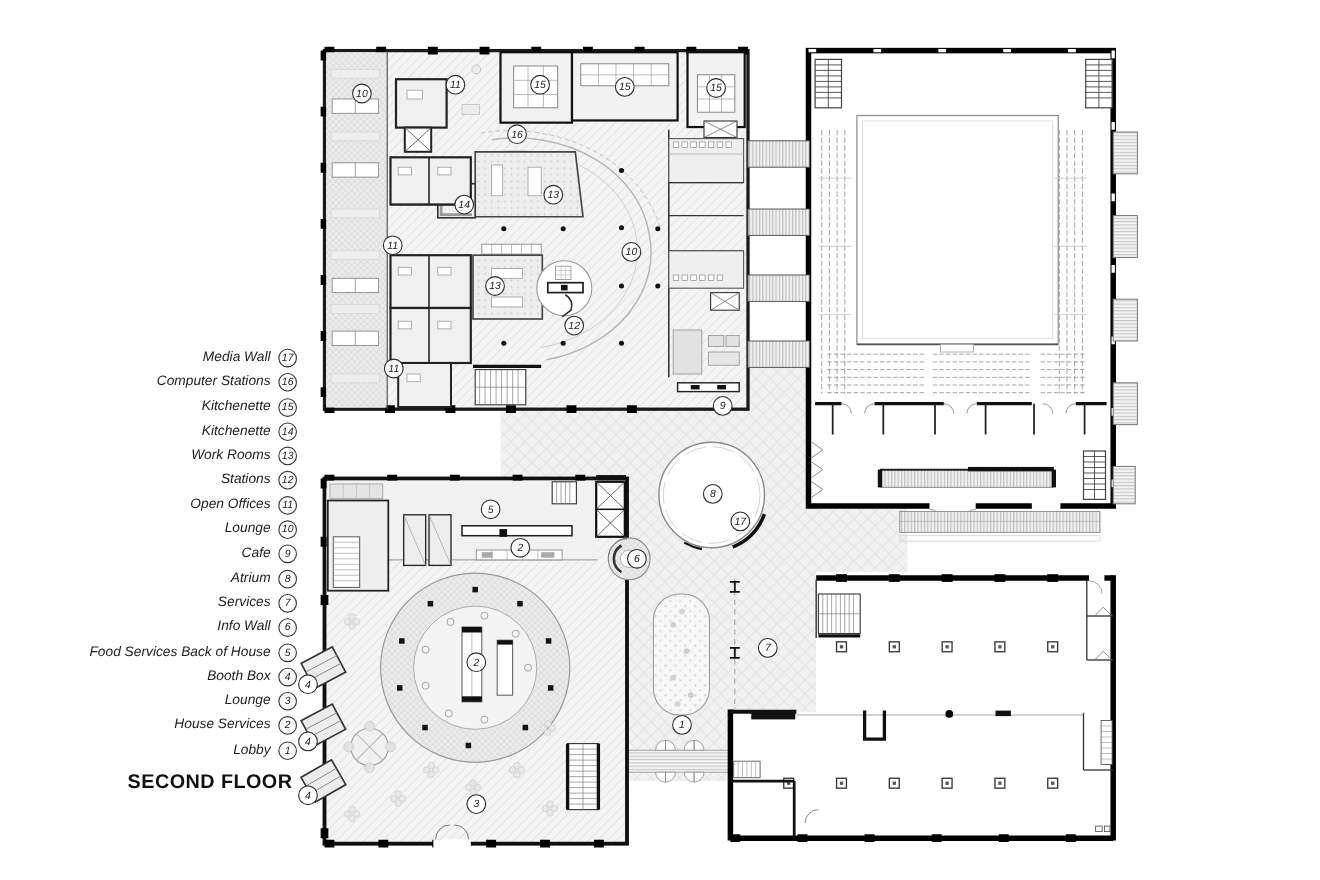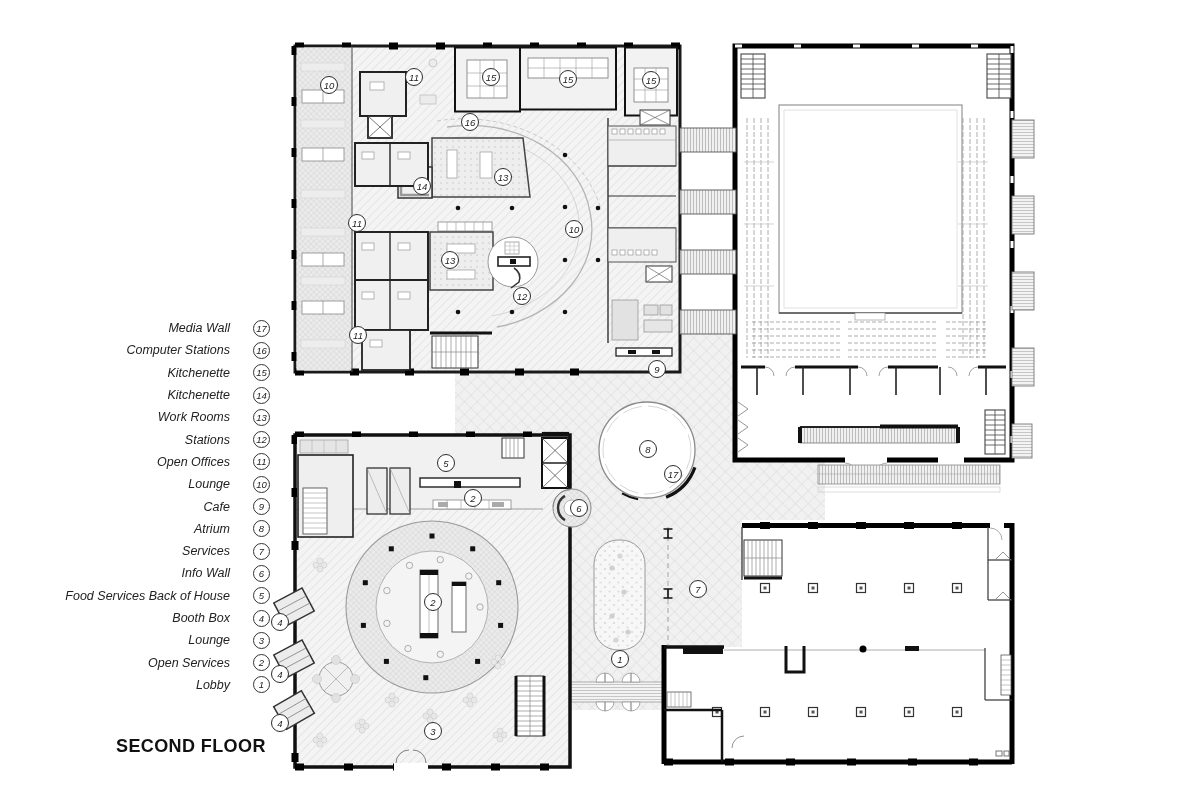--- a/index.html
+++ b/index.html
@@ -1,26 +1,26 @@
 <!DOCTYPE html>
 <html><head>
 <meta charset="utf-8">
 <style>
   html,body{margin:0;padding:0;background:#ffffff;}
   .screen{position:relative;width:1200px;height:800px;background:#ffffff;overflow:hidden;
           font-family:"Liberation Sans", sans-serif;color:#1a1a1a;}
   .plan-svg{position:absolute;left:0;top:0;width:1200px;height:800px;}
   
   .legend{position:absolute;top:317px;left:80px;width:190px;}
-  .lrow{height:22.3px;display:flex;align-items:center;justify-content:flex-end;gap:23px;}
+  .lrow{height:22.3px;display:flex;align-items:flex-start;justify-content:flex-end;gap:7px;}
   .llabel{font-style:italic;font-size:12.5px;color:#222;white-space:nowrap;}
   .lnum{flex:0 0 auto;width:15px;height:15px;border:1.2px solid #333;border-radius:50%;
         background:#fff;display:flex;align-items:center;justify-content:center;
         font-style:italic;font-size:9.5px;color:#222;}
-  .plan-title{position:absolute;left:116px;top:736px;font-size:18px;font-weight:bold;
+  .plan-title{position:absolute;left:116px;top:700px;font-size:18px;font-weight:bold;
               letter-spacing:.4px;color:#111;}
   
   .pm{position:absolute;width:16px;height:16px;margin-left:-8px;margin-top:-8px;
       border:1.2px solid #2c2c2c;border-radius:50%;background:#fff;
       display:flex;align-items:center;justify-content:center;
       font-style:italic;font-size:9.5px;color:#1a1a1a;z-index:5;}
 </style>
 </head>
 <body>
 
@@ -650,21 +650,21 @@
       </div>
   <div class="lrow">
         <span class="llabel">Booth Box</span>
         <span class="lnum">4</span>
       </div>
   <div class="lrow">
         <span class="llabel">Lounge</span>
         <span class="lnum">3</span>
       </div>
   <div class="lrow">
-        <span class="llabel">Open Services</span>
+        <span class="llabel">House Services</span>
         <span class="lnum">2</span>
       </div>
   <div class="lrow">
         <span class="llabel">Lobby</span>
         <span class="lnum">1</span>
       </div>
 </div>
 
 <div class="plan-title">SECOND FLOOR</div>
 

